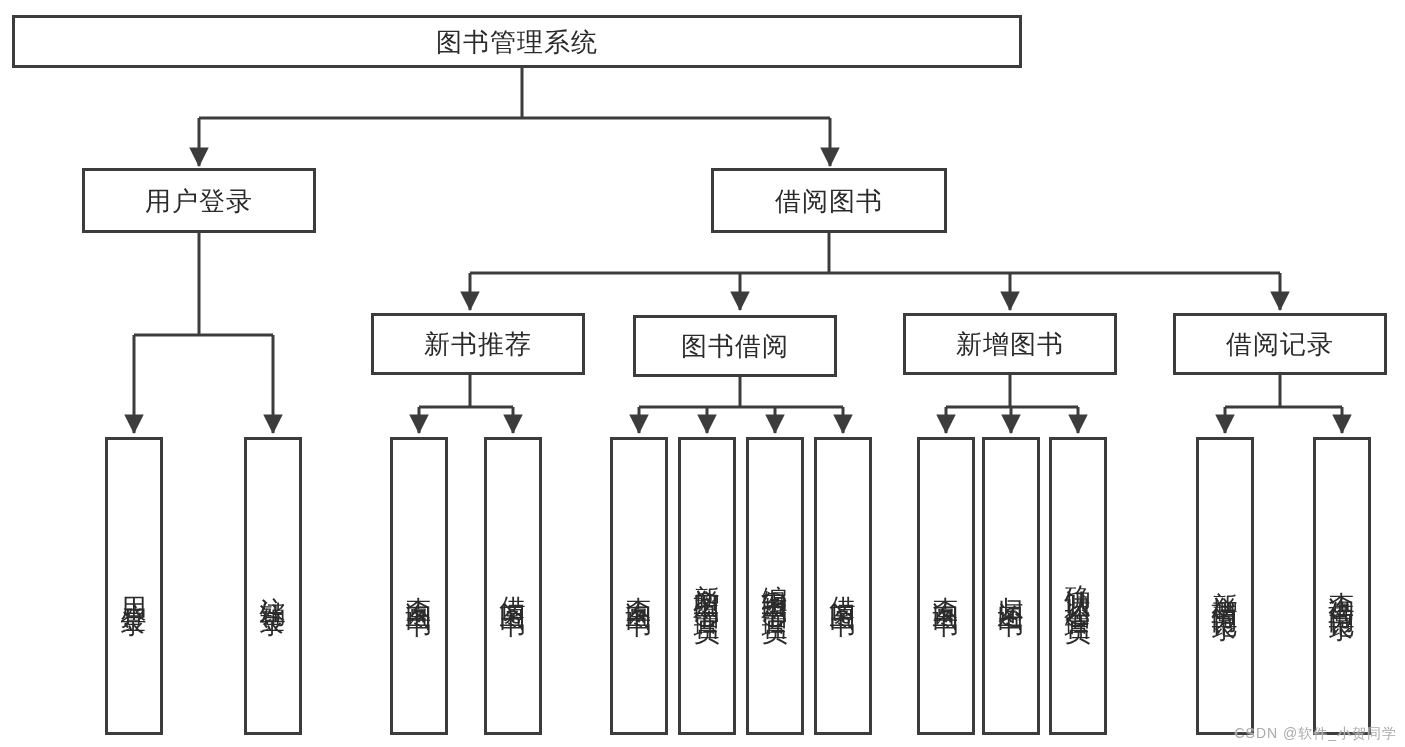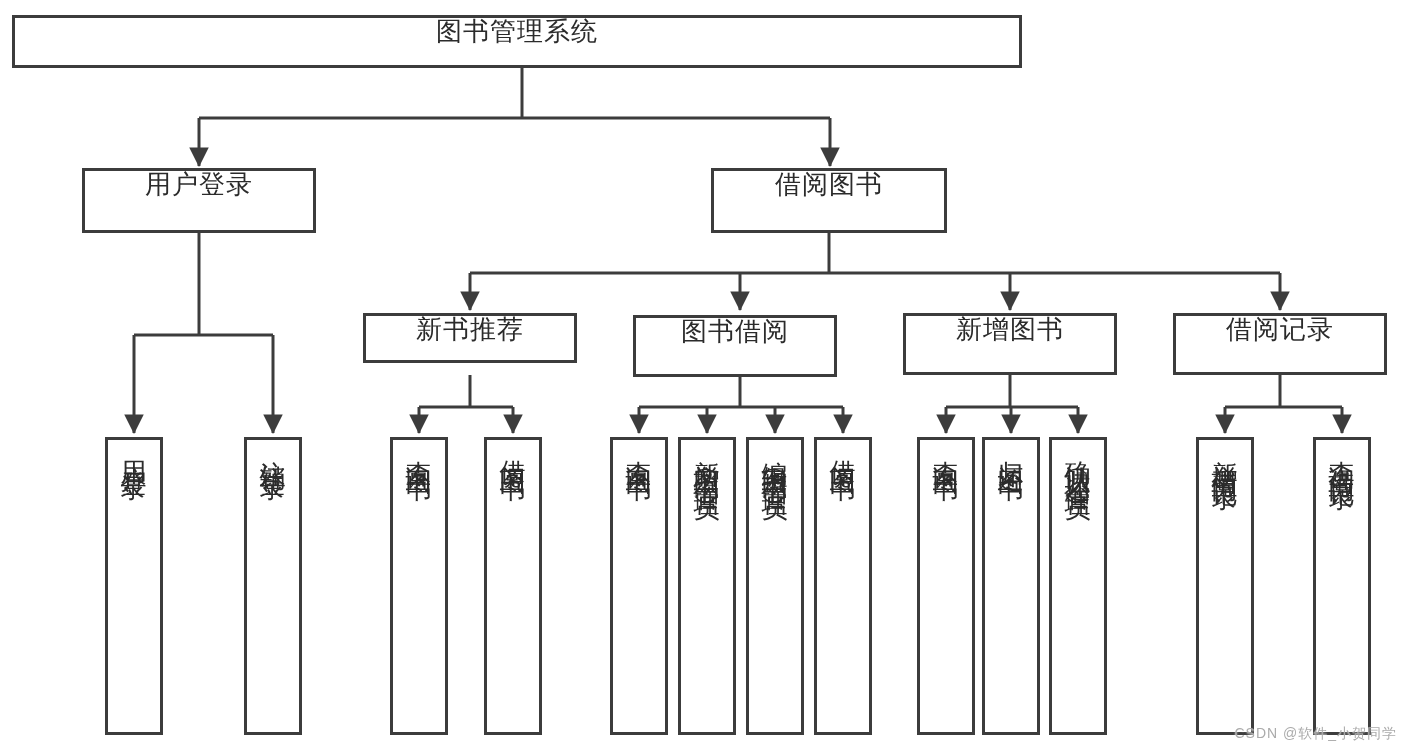--- a/index.html
+++ b/index.html
@@ -10,21 +10,21 @@
     font-family:"Liberation Sans","DejaVu Sans",sans-serif;
     overflow:hidden;
   }
   #connector-svg{position:absolute;left:0;top:0;z-index:1;}
   .box{
     position:absolute;
     box-sizing:border-box;
     border:3px solid #3c3c3c;
     background:#ffffff;
     display:flex;
-    align-items:flex-start;
+    align-items:center;
     justify-content:center;
     color:#2b2b2b;
     z-index:2;
   }
   .box.h span{
     font-size:26px;
     letter-spacing:1px;
     line-height:1;
     white-space:nowrap;
   }
@@ -101,21 +101,21 @@
     <span>图书管理系统</span>
   </div>
 
   <div class="box h" style="left:82px;top:168px;width:234px;height:65px">
     <span>用户登录</span>
   </div>
   <div class="box h" style="left:711px;top:168px;width:236px;height:65px">
     <span>借阅图书</span>
   </div>
 
-  <div class="box h" style="left:363px;top:313px;width:214px;height:50px">
+  <div class="box h" style="left:371px;top:313px;width:214px;height:62px">
     <span>新书推荐</span>
   </div>
   <div class="box h" style="left:633px;top:315px;width:204px;height:62px">
     <span>图书借阅</span>
   </div>
   <div class="box h" style="left:903px;top:313px;width:214px;height:62px">
     <span>新增图书</span>
   </div>
   <div class="box h" style="left:1173px;top:313px;width:214px;height:62px">
     <span>借阅记录</span>

